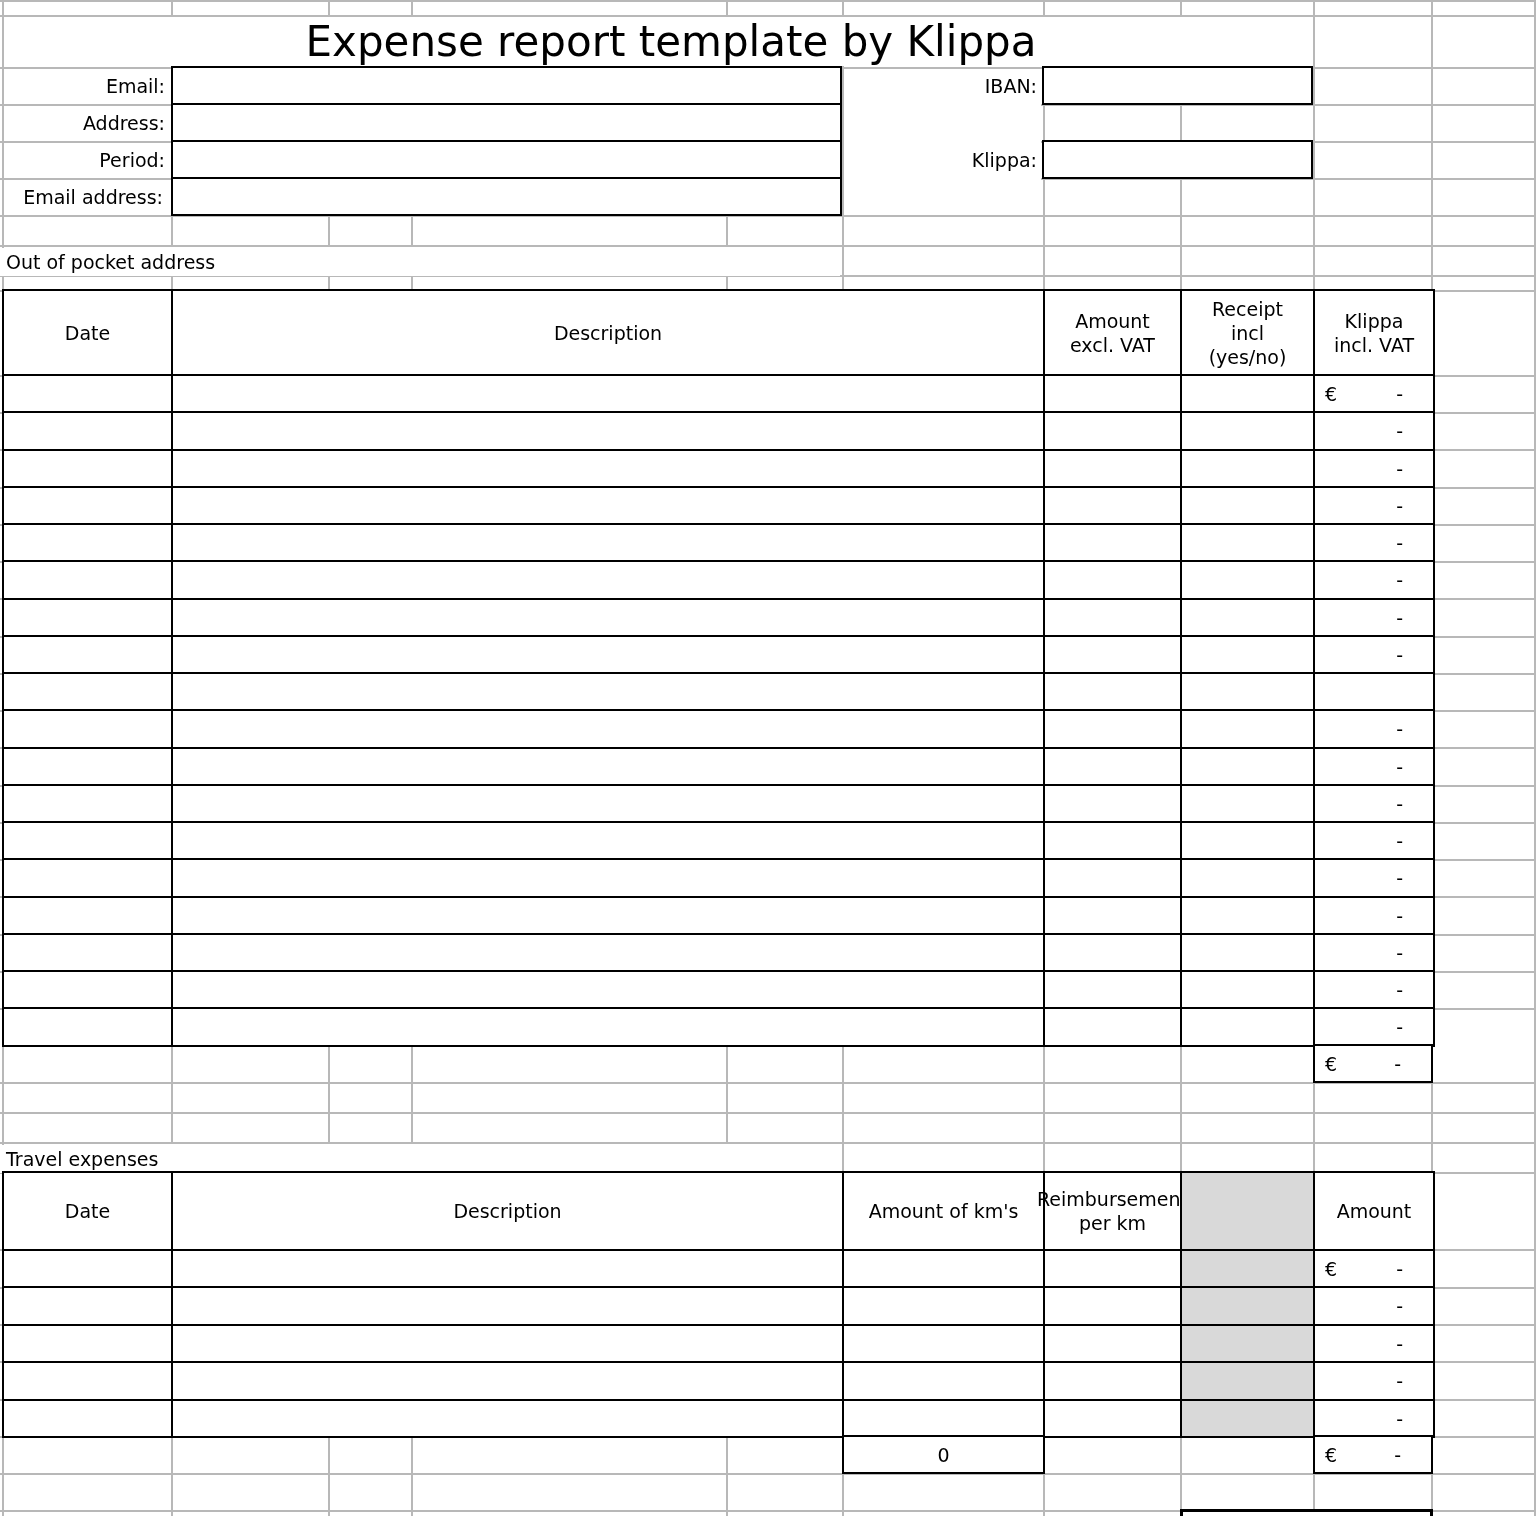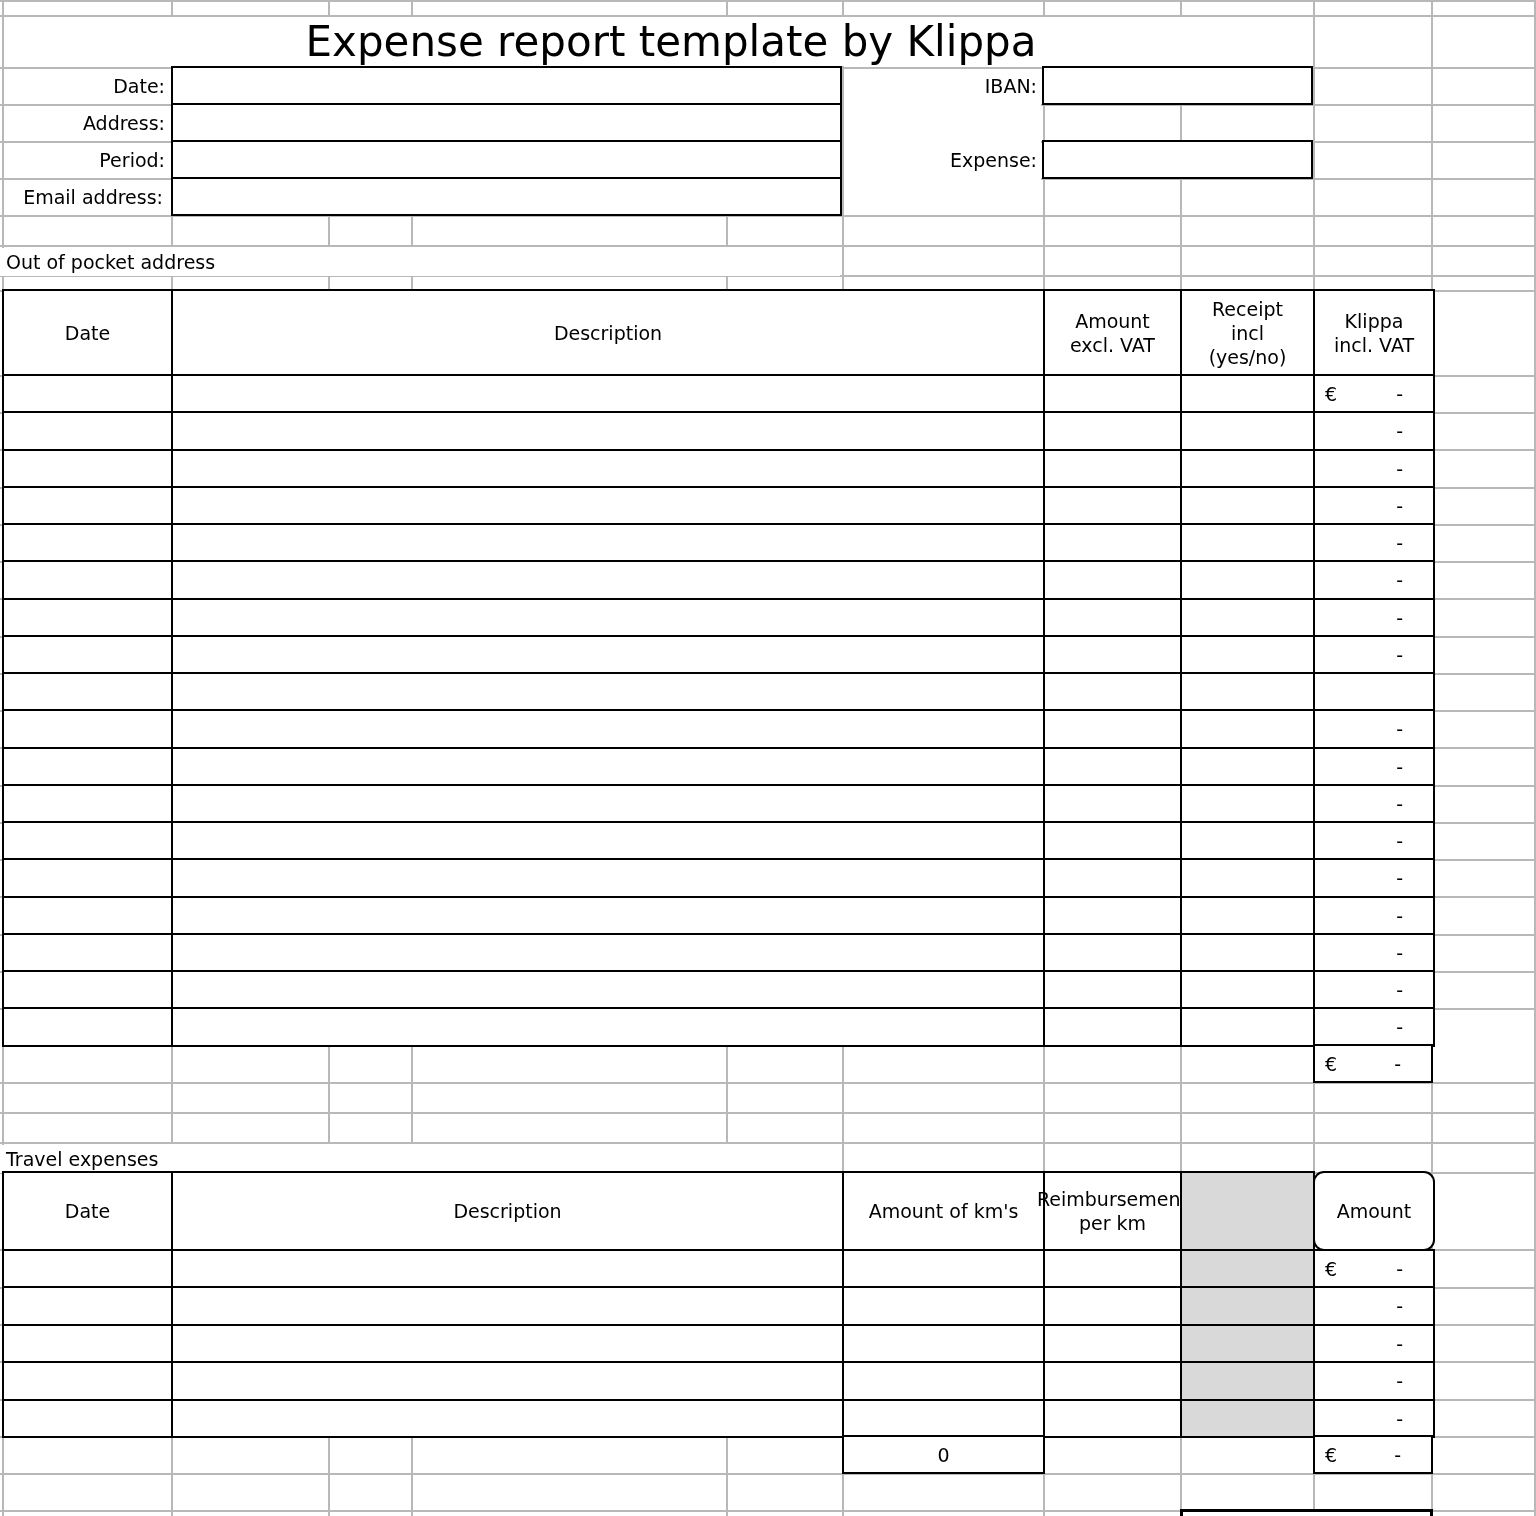--- a/index.html
+++ b/index.html
@@ -74,26 +74,26 @@
     <div class="gl gv" style="left: 1431px; top: 0px; height: 1516px;"></div>
     <div class="gl gv" style="left: 1534px; top: 0px; height: 1516px;"></div>
     <div style="position: absolute; left: 4px; top: 17px; width: 1307px; height: 49px; background: rgb(255, 255, 255);"></div>
     <div style="position: absolute; left: 844px; top: 69px; width: 197px; height: 146px; background: rgb(255, 255, 255);"></div>
     <div style="position: absolute; left: 4px; top: 247px; width: 836px; height: 27px; background: rgb(255, 255, 255);"></div>
     <div style="position: absolute; left: 4px; top: 1144px; width: 836px; height: 27px; background: rgb(255, 255, 255);"></div>
   </div>
 
 <div class="cell center title" style="left:171px;top:17px;width:1000px;height:50px;">Expense report template by Klippa</div>
 
-<div class="cell right" style="left:2px;top:67px;width:169px;height:37px;">Date:</div>
+<div class="cell right" style="left:2px;top:67px;width:169px;height:37px;">Email:</div>
 <div class="cell right" style="left:2px;top:104px;width:169px;height:37px;">Address:</div>
 <div class="cell right" style="left:2px;top:141px;width:169px;height:37px;">Period:</div>
 <div class="cell right" style="left:2px;top:178px;width:167px;height:37px;">Email address:</div>
 <div class="cell right" style="left:842px;top:67px;width:201px;height:37px;">IBAN:</div>
-<div class="cell right" style="left:842px;top:141px;width:201px;height:37px;">Expense:</div>
+<div class="cell right" style="left:842px;top:141px;width:201px;height:37px;">Klippa:</div>
 
 <input class="field" style="left: 171px; top: 66px; width: 671px; height: 39px; background: rgb(255, 255, 255);" value="">
 <input class="field" style="left: 171px; top: 103px; width: 671px; height: 39px; background: rgb(255, 255, 255);" value="">
 <input class="field" style="left: 171px; top: 140px; width: 671px; height: 39px; background: rgb(255, 255, 255);" value="">
 <input class="field" style="left: 171px; top: 177px; width: 671px; height: 39px; background: rgb(255, 255, 255);" value="">
 <input class="field" style="left: 1042px; top: 66px; width: 271px; height: 39px; background: rgb(255, 255, 255);" value="">
 <input class="field" style="left: 1042px; top: 140px; width: 271px; height: 39px; background: rgb(255, 255, 255);" value="">
 
 <div class="cell left" style="left:0;top:248px;width:840px;height:28px;background:#fff;">Out of pocket address</div>
 <div class="cell left" style="left:0;top:1145px;width:840px;height:28px;background:#fff;">Travel expenses</div>
@@ -252,21 +252,21 @@
       <span>€</span>
       <span class="dash">-</span>
     </div>
   </div>
 <div id="travel">
     <div class="cell box center" style="left: 2px; top: 1171px; width: 171px; height: 80px; padding: 0px 10px;">Date</div>
     <div class="cell box center" style="left: 171px; top: 1171px; width: 673px; height: 80px; padding: 0px 10px;">Description</div>
     <div class="cell box center" style="left: 842px; top: 1171px; width: 203px; height: 80px; padding: 8px 10px;">Amount of km's</div>
     <div class="cell box center" style="left: 1043px; top: 1171px; width: 139px; height: 80px; padding: 0px 10px;">Reimbursement per km</div>
     <div class="cell box center shade" style="left: 1180px; top: 1171px; width: 135px; height: 80px; padding: 0px 10px; background: rgb(217, 217, 217);"></div>
-    <div class="cell box center" style="left: 1313px; top: 1171px; width: 122px; height: 80px; padding: 0px 10px; border-radius: 11px;">Amount</div>
+    <div class="cell box center" style="left: 1313px; top: 1171px; width: 122px; height: 80px; padding: 0px 10px;">Amount</div>
     <div class="cell box left" style="left: 2px; top: 1249px; width: 171px; height: 39px;"></div>
     <div class="cell box left" style="left: 171px; top: 1249px; width: 673px; height: 39px;"></div>
     <div class="cell box left" style="left: 842px; top: 1249px; width: 203px; height: 39px;"></div>
     <div class="cell box left" style="left: 1043px; top: 1249px; width: 139px; height: 39px;"></div>
     <div class="cell box" style="left: 1180px; top: 1249px; width: 135px; height: 39px; background: rgb(217, 217, 217);"></div>
     <div class="cell box amt" style="left: 1313px; top: 1249px; width: 122px; height: 39px;">
       <span>€</span>
       <span class="dash">-</span>
     </div>
     <div class="cell box left" style="left: 2px; top: 1286px; width: 171px; height: 40px;"></div>

